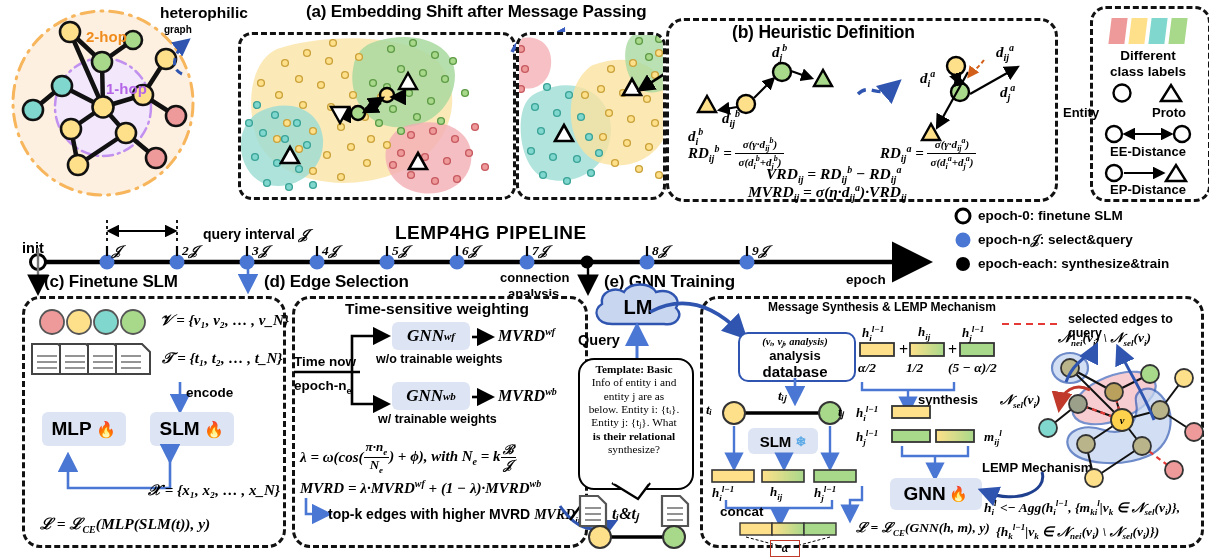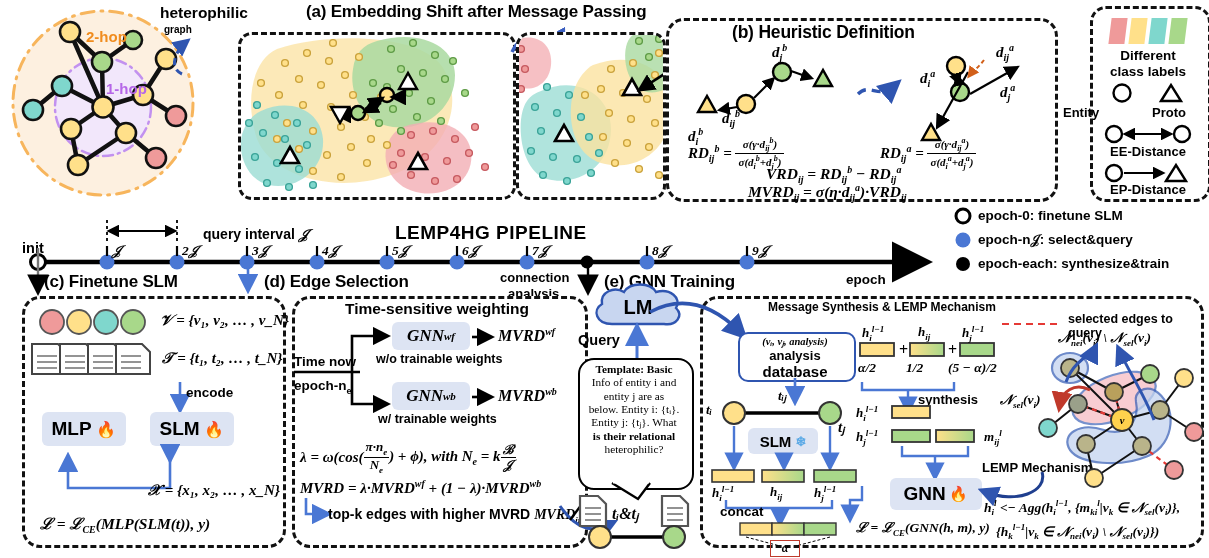--- a/index.html
+++ b/index.html
@@ -576,21 +576,21 @@
 <div class="abs bold" style="left:578px;top:332px;font-size:14.5px;">Query</div>
 
 <div class="abs" style="left:578px;top:358px;width:112px;height:128px;border:2.4px solid #000;border-radius:16px;background:#fff;"></div>
 <div class="abs ctr" style="left:580px;top:363px;width:108px;font-family:'Liberation Serif',serif;font-size:11.3px;line-height:1.18;">
   <div style="font-weight:bold;">Template: Basic</div>
   <div>Info of entity i and</div>
   <div>entity j are as</div>
   <div>below. Entity i: {tᵢ}.</div>
   <div>Entity j: {tⱼ}. What</div>
   <div style="font-weight:bold;">is their relational</div>
-  <div>heterophilic?</div>
+  <div>synthesize?</div>
 </div>
 <svg class="abs" style="left:612px;top:483px;" width="46" height="20">
   <path d="M0,0 L26,16 L38,0" fill="#fff" stroke="#000" stroke-width="2.4"></path>
   <line x1="1" y1="-1" x2="37" y2="-1" stroke="#fff" stroke-width="3"></line>
 </svg>
 
 <svg class="abs" style="left:574px;top:492px;" width="120" height="38">
   <g stroke="#555" stroke-width="2.2" fill="#fff">
     <path d="M6,4 h18 l8,8 v22 h-26 z"></path>
       <path d="M88,4 h18 l8,8 v22 h-26 z"></path>
@@ -627,21 +627,21 @@
   <path d="M9,0 L9,18" stroke="#4a77d4" stroke-width="2.6" fill="none" marker-end="url(#blDrop)"></path>
 </svg>
 <div class="abs mth" style="left:778px;top:386px;font-size:13.5px;">tᵢⱼ</div>
 
 <svg class="abs" style="left:718px;top:400px;" width="132" height="26">
   <line x1="16" y1="13" x2="112" y2="13" stroke="#000" stroke-width="3.4"></line>
   <circle cx="16" cy="13" r="11" fill="#ffe08a" stroke="#333" stroke-width="2"></circle>
   <circle cx="112" cy="13" r="11" fill="#a8d88a" stroke="#333" stroke-width="2"></circle>
 </svg>
 <div class="abs mth" style="left:706px;top:402px;font-size:13.5px;">tᵢ</div>
-<div class="abs mth" style="left:838px;top:402px;font-size:15px;margin-top:14px;">tⱼ</div>
+<div class="abs mth" style="left:838px;top:402px;font-size:13px;">tⱼ</div>
 
 <div class="abs box-blue" style="left:748px;top:428px;width:70px;height:26px;font-size:15px;">
   <span>SLM</span>
   <span style="margin-left:4px;font-size:13px;color:#5aa9e6;">❄</span>
 </div>
 
 <svg class="abs" style="left:718px;top:420px;" width="140" height="52">
   <path d="M16,6 L16,42" stroke="#4a77d4" stroke-width="2.4" fill="none" marker-end="url(#blDrop)"></path>
   <path d="M66,36 L66,42" stroke="#4a77d4" stroke-width="2.4" fill="none" marker-end="url(#blDrop)"></path>
   <path d="M112,6 L112,42" stroke="#4a77d4" stroke-width="2.4" fill="none" marker-end="url(#blDrop)"></path>

